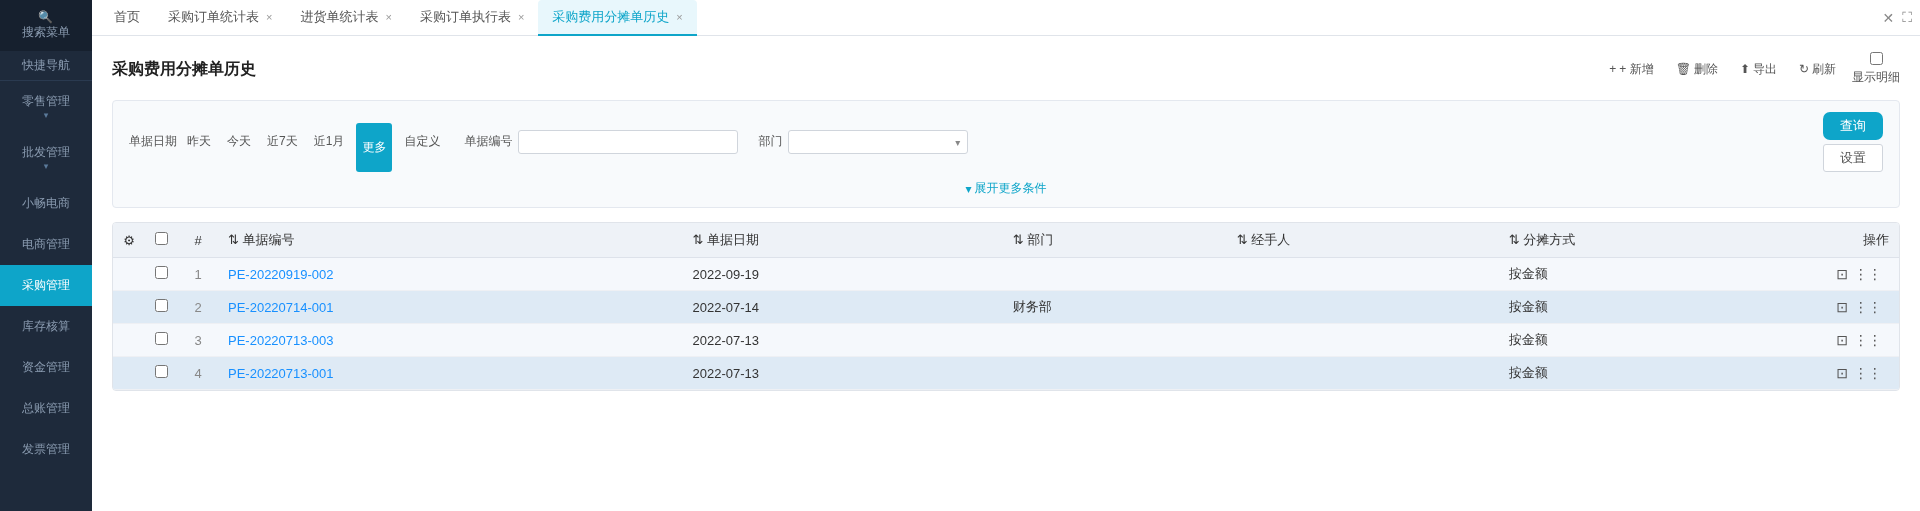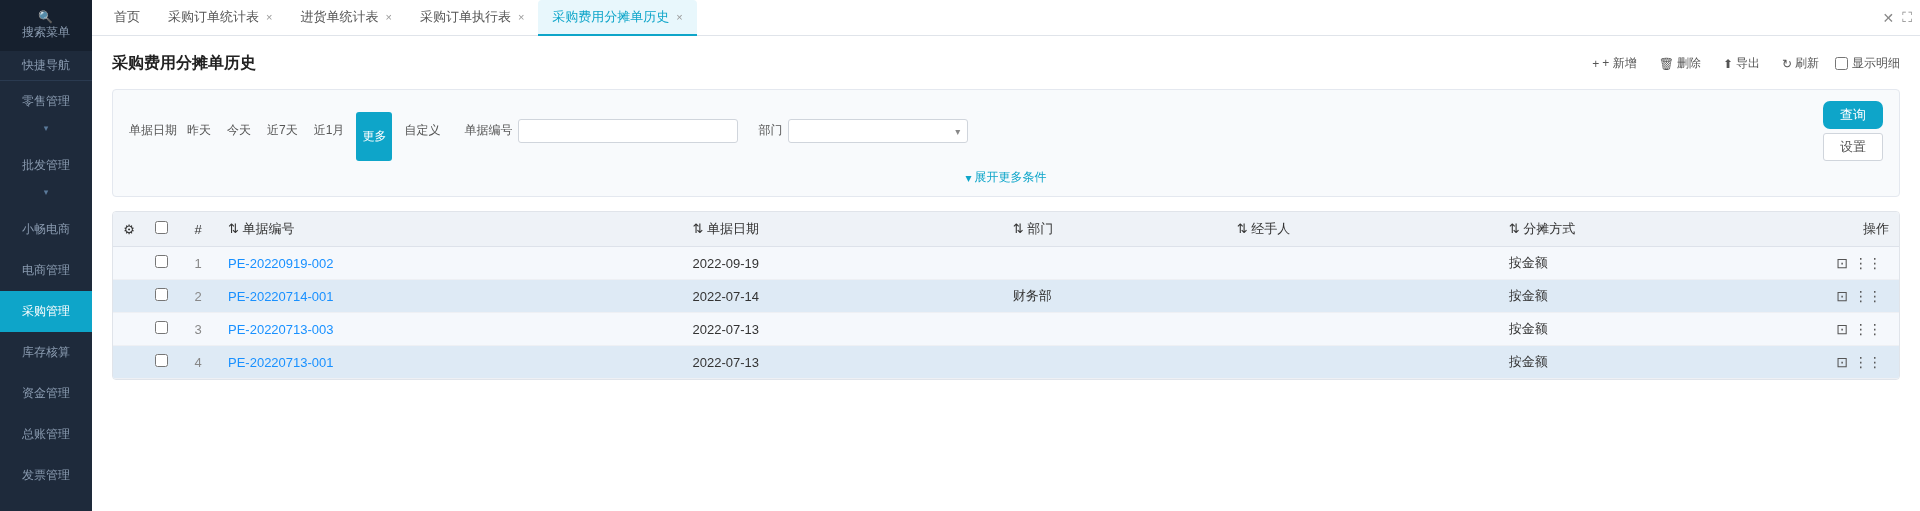--- a/index.html
+++ b/index.html
@@ -37,21 +37,21 @@
     .sidebar-item {
       width: 100%;
       padding: 12px 4px;
       text-align: center;
       font-size: 12px;
       color: #8a9bb0;
       cursor: pointer;
       display: flex;
       flex-direction: column;
       align-items: center;
-      gap: 13px;
+      gap: 0;
     }
     .sidebar-item.active {
       background: #0ea5c9;
       color: #fff;
     }
     .sidebar-item .arrow {
       font-size: 9px;
       color: #5a7a9a;
     }
 
@@ -340,20 +340,21 @@
       cursor: pointer;
       accent-color: #0ea5c9;
     }
     .display-toggle {
       display: flex;
       align-items: center;
       gap: 4px;
       font-size: 12px;
       color: #555;
       cursor: pointer;
+      flex-direction: column;
     }
     .display-toggle input[type=checkbox] {
       cursor: pointer;
     }
   </style>
 </head>
 <body>
 
 <div class="sidebar">
   <div class="sidebar-search">

